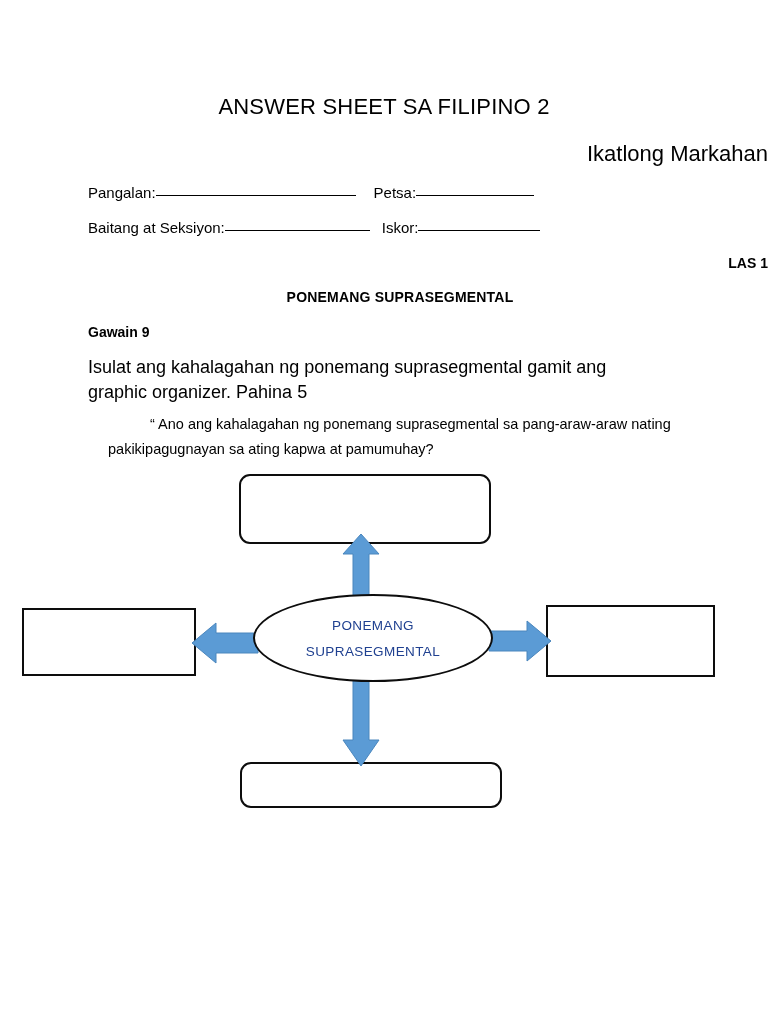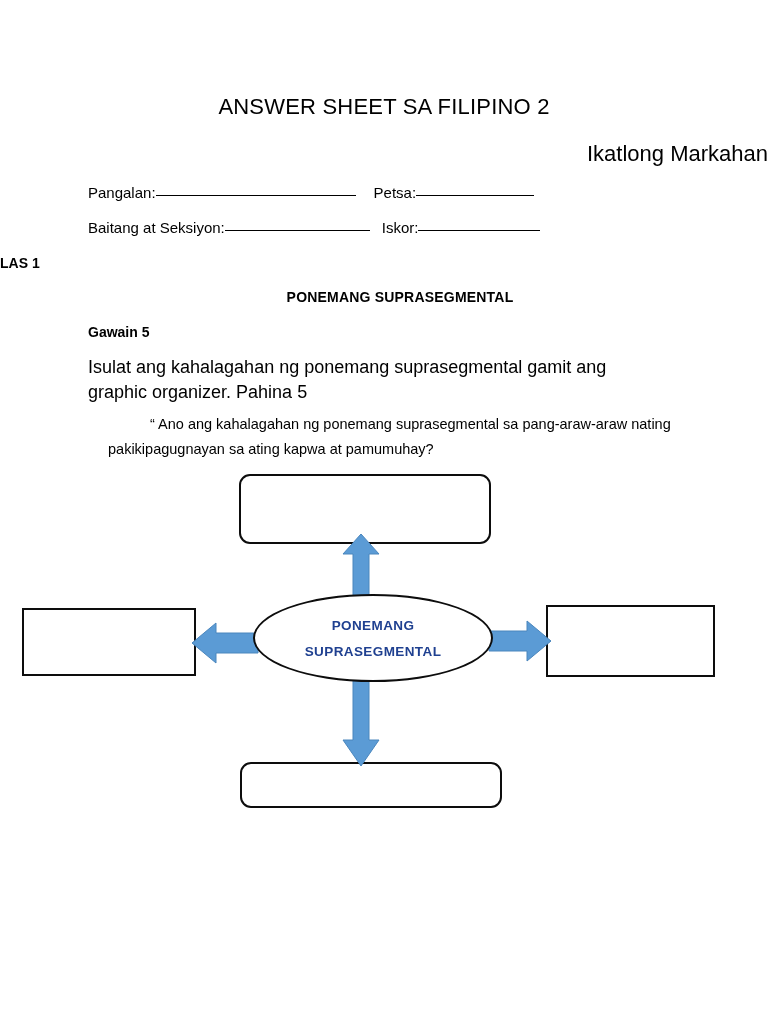--- a/index.html
+++ b/index.html
@@ -67,21 +67,21 @@
   .rule.w-score { width: 122px; }
   .gap-sm { display: inline-block; width: 18px; }
   .gap-md { display: inline-block; width: 12px; }
 
   
   .las-line {
     position: absolute;
     left: 0;
     top: 254px;
     width: 768px;
-    text-align: left;
+    text-align: right;
     font-size: 14px;
     font-weight: bold;
     line-height: 18px;
   }
   .topic-line {
     position: absolute;
     left: 16px;
     top: 288px;
     width: 768px;
     text-align: center;
@@ -152,21 +152,21 @@
     background: #ffffff;
     box-sizing: border-box;
     display: flex;
     flex-direction: column;
     align-items: center;
     justify-content: center;
     gap: 11px;
   }
   .ellipse-line {
     font-size: 13.5px;
-    font-weight: bold;
+    font-weight: normal;
     letter-spacing: 0.4px;
     color: #1f4090;
   }
 
   .arrow-svg {
     position: absolute;
     overflow: visible;
   }
   .arrow-up    { left: 341px; top: 74px;  width: 40px; height: 64px; }
   .arrow-down  { left: 341px; top: 218px; width: 40px; height: 88px; }
@@ -191,21 +191,21 @@
     <span class="field-label">Pangalan:</span><span class="rule w-name"></span><span class="gap-sm"></span><span class="field-label">Petsa:</span><span class="rule w-date"></span>
   </div>
 
   <div class="field-row row-2">
     <span class="field-label">Baitang at Seksiyon:</span><span class="rule w-sec"></span><span class="gap-md"></span><span class="field-label">Iskor:</span><span class="rule w-score"></span>
   </div>
 
   <div class="las-line">LAS 1</div>
   <div class="topic-line">PONEMANG SUPRASEGMENTAL</div>
 
-  <div class="activity-title">Gawain 5</div>
+  <div class="activity-title">Gawain 9</div>
   <div class="activity-instruction">Isulat ang kahalagahan ng ponemang suprasegmental gamit ang graphic organizer. Pahina 5</div>
   <div class="activity-question">“ Ano ang kahalagahan ng ponemang suprasegmental sa pang-araw-araw nating pakikipagugnayan sa ating kapwa at pamumuhay?</div>
 
   <div class="organizer">
 
     <div class="node-box rounded box-top"></div>
     <div class="node-box box-left"></div>
     <div class="node-box box-right"></div>
     <div class="node-box rounded box-bottom"></div>
 

